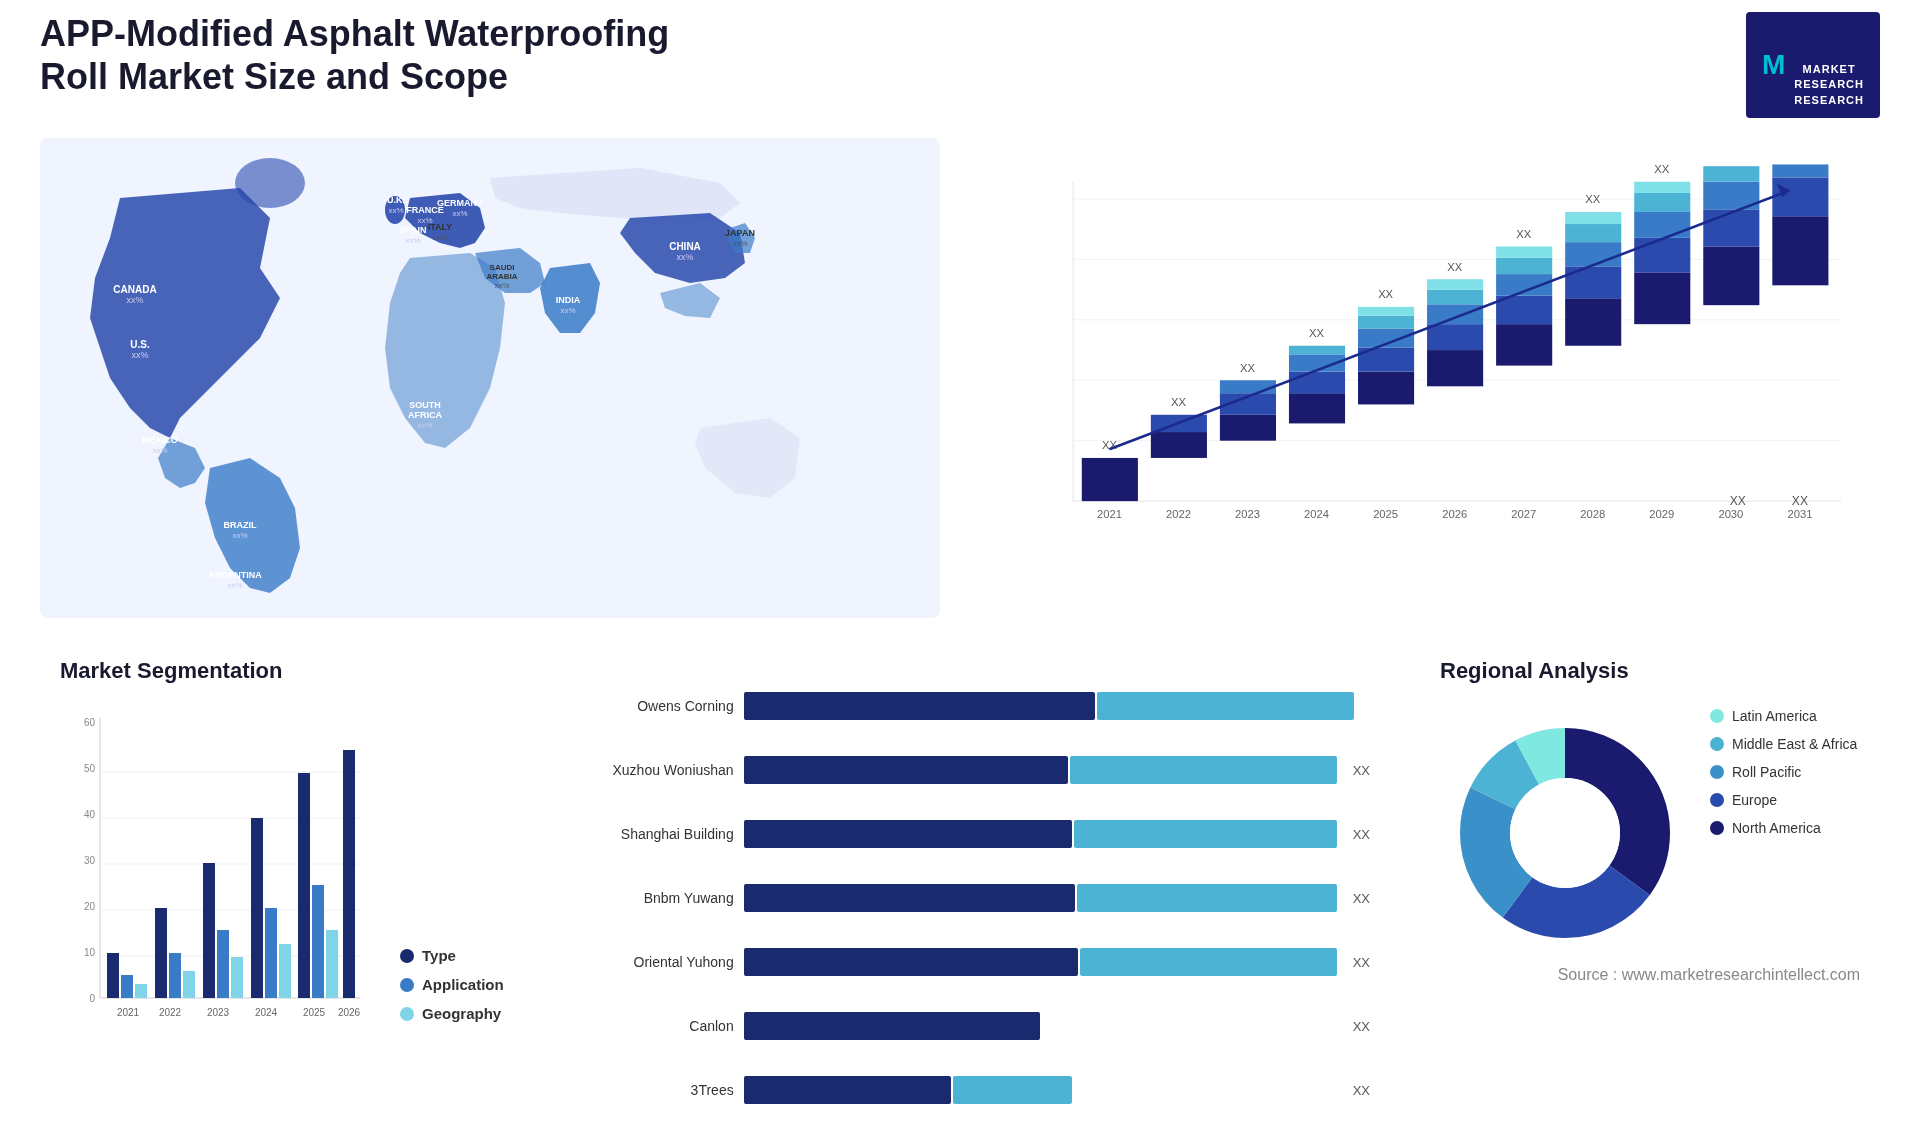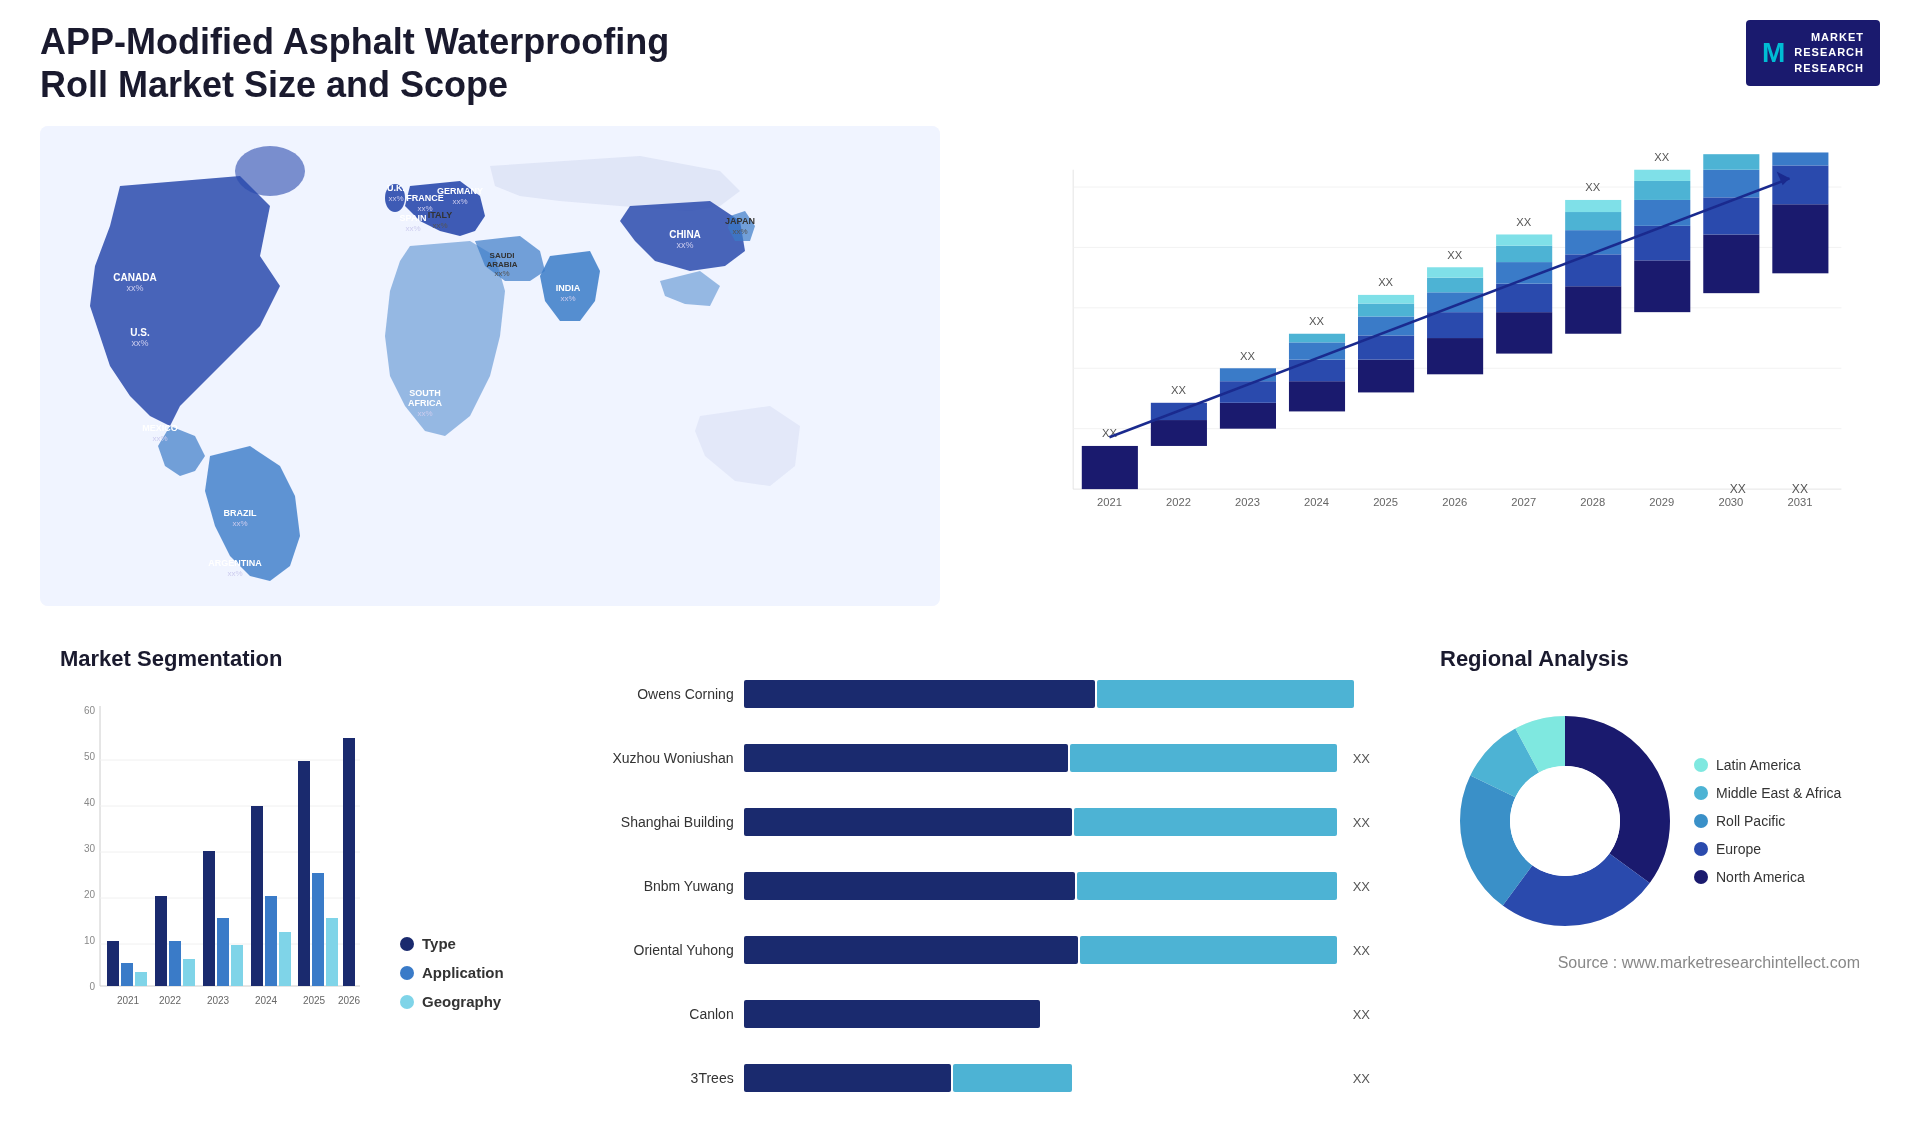--- a/index.html
+++ b/index.html
@@ -7,21 +7,21 @@
       font-family: 'Segoe UI', Arial, sans-serif;
       background: #fff;
       width: 1920px;
       min-height: 1146px;
       overflow: hidden;
     }
 
     .page-container {
       width: 1920px;
       min-height: 1146px;
-      padding: 20px 40px;
+      padding: 12px 40px;
       background: #fff;
     }
 
     
     .header {
       display: flex;
       justify-content: space-between;
       align-items: flex-start;
       margin-bottom: 20px;
     }
@@ -168,22 +168,21 @@
       flex-shrink: 0;
     }
 
     
     .regional-section {
       flex: 0 0 460px;
       padding: 10px 20px;
     }
     .regional-content {
       display: flex;
-      align-items: center;
-      gap: 4px;
+      gap: 20px;
       margin-top: 10px;
     }
     .donut-container {
       width: 250px;
       height: 250px;
       flex-shrink: 0;
     }
     .regional-legend {
       display: flex;
       flex-direction: column;
@@ -214,21 +213,21 @@
 <body>
 
 <div class="page-container">
 
   <div class="header">
     <h1 class="page-title">APP-Modified Asphalt Waterproofing Roll Market Size and Scope</h1>
     <div class="logo-area">
       <div class="logo-box">
         <div style="display:flex;align-items:center;gap:8px;">
           <span class="logo-m">M</span>
-          <div style="text-align:right;">
+          <div style="text-align:center;margin-top:40px;">
             <div>MARKET</div>
             <div>RESEARCH</div>
             <div>RESEARCH</div>
           </div>
         </div>
       </div>
     </div>
   </div>
 
   <div class="top-row">

